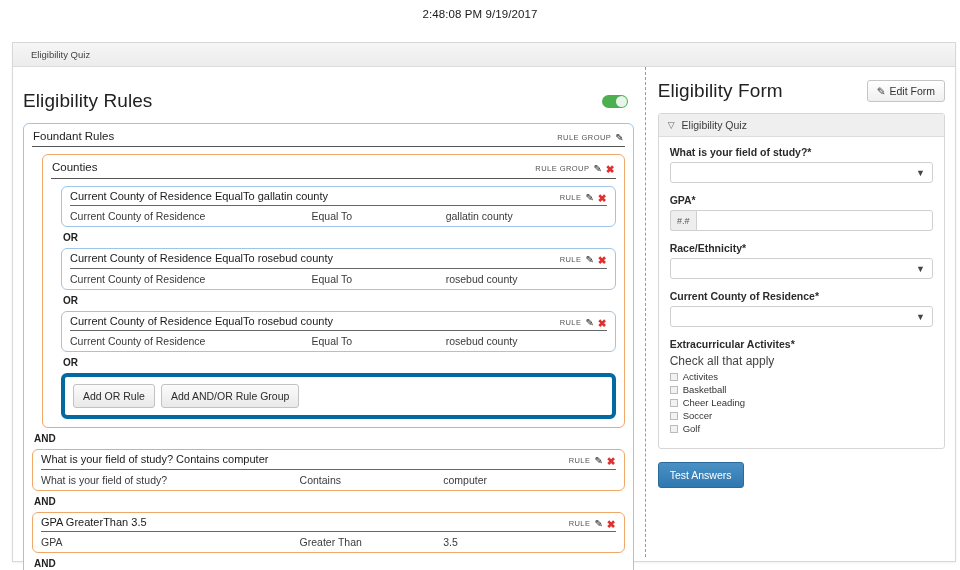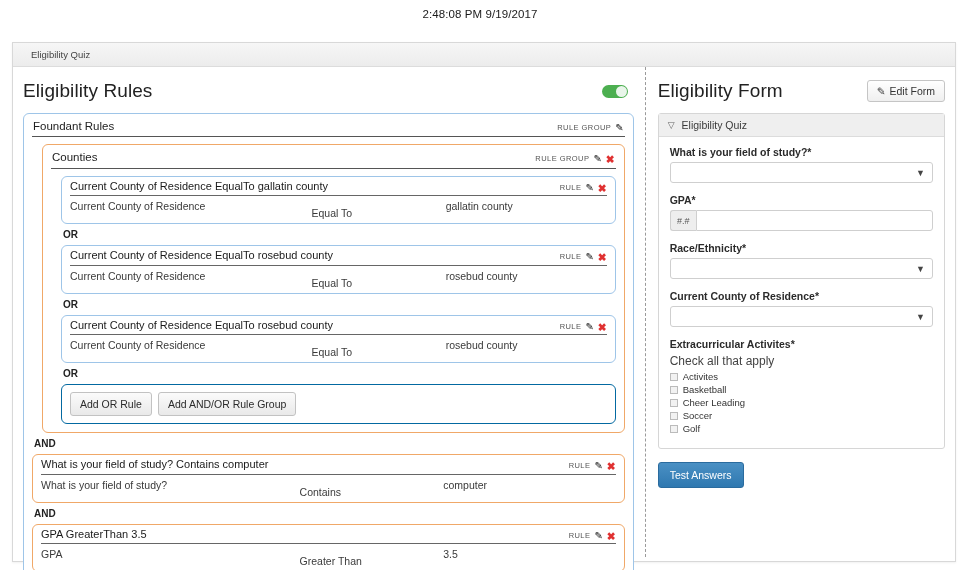--- a/index.html
+++ b/index.html
@@ -44,21 +44,21 @@
     height: 494px;
     position: relative;
   }
   .divider {
     position: absolute;
     left: 632px; top: 0; bottom: 4px;
     border-left: 1px dashed #9a9a9a;
   }
   .left-pane {
     width: 632px;
-    padding: 8px 10px 0 10px;
+    padding: 18px 10px 0 10px;
   }
   .right-pane {
     width: 312px;
     padding: 8px 10px 0 14px;
   }
   .pane-head {
     display: flex;
     align-items: center;
     justify-content: space-between;
     height: 32px;
@@ -146,31 +146,31 @@
     padding-bottom: 2px;
   }
   .rule-title { font-size: 11px; color: #1a1a1a; }
   .rule-body {
     display: flex;
     font-size: 10.5px;
     color: #3a3a3a;
     padding-top: 4px;
   }
   .rb-field { flex: 0 0 45%; }
-  .rb-op    { flex: 1; margin-top: 7px; }
+  .rb-op    { flex: 1; }
   .rb-val   { flex: 0 0 30%; text-align: left; }
 
   .conj {
     font-size: 10px;
     font-weight: bold;
     color: #222;
     margin: 5px 0 5px 2px;
   }
   .addbar {
-    border: 1px solid #0369a1;
+    border: 4px solid #0369a1;
     border-radius: 6px;
     padding: 7px 8px;
     display: flex;
     gap: 6px;
   }
   .addbar.orange { border-color: #f0a868; }
   .btn-sm {
     font-size: 10.5px;
     color: #2b2b2b;
     background: linear-gradient(to bottom,#fbfbfb,#e9e9e9);

